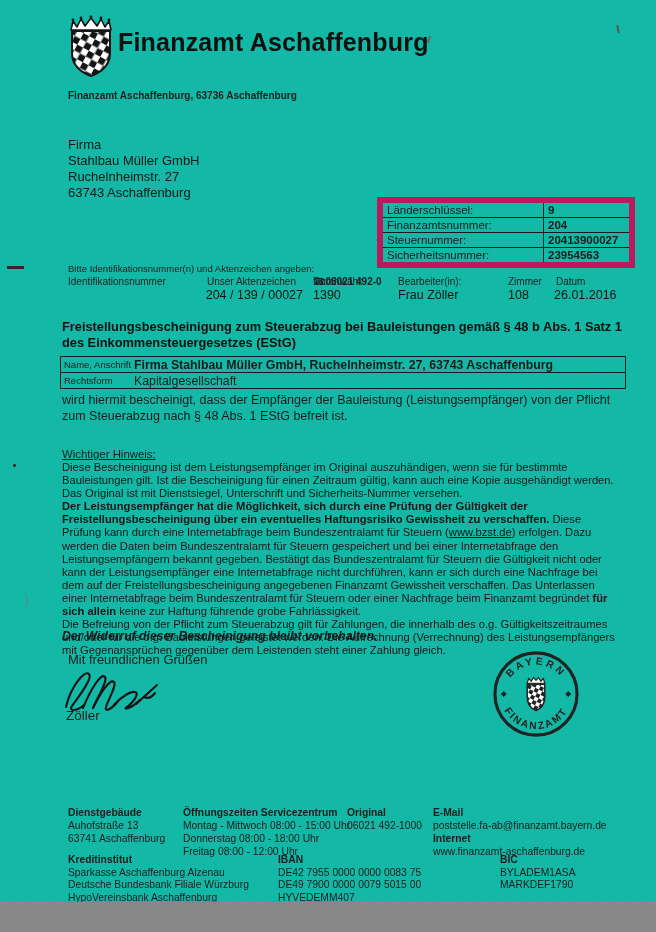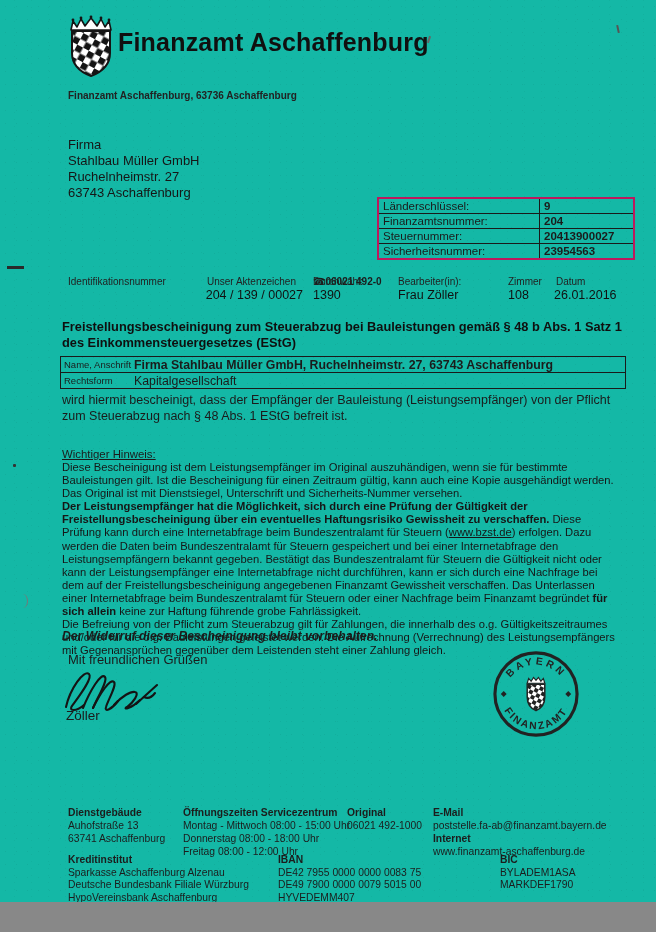--- a/index.html
+++ b/index.html
@@ -18,21 +18,21 @@
     background-position:0 0, 6px 4px;
   }
   .abs{position:absolute;}
   .b{font-weight:700;}
   
   .agency-title{left:118px;top:28px;font-size:25px;font-weight:700;letter-spacing:.2px;color:#101010;}
   .sender-line{left:68px;top:90px;font-size:10px;font-weight:700;color:#222;}
   
   .recipient{left:68px;top:137px;font-size:13px;line-height:16px;color:#161616;}
   
-  .info-table{left:377px;top:197px;width:258px;border:2px solid #be185d;border-collapse:collapse;}
+  .info-table{left:377px;top:197px;width:258px;border:6px solid #be185d;border-collapse:collapse;}
   .info-table td{border:1.2px solid #1a1a1a;font-size:11.5px;padding:0 4px;height:14px;line-height:13px;}
   .info-table td.lbl{width:152px;}
   .info-table td.val{font-weight:700;}
   
   .ref-note{left:68px;top:263px;font-size:9.5px;color:#222;}
   .ref-phone{left:313px;top:276px;font-size:10px;font-weight:700;}
   .ref-lbl{font-size:10px;color:#222;top:276px;}
   .ref-val{font-size:12.5px;top:288px;color:#111;}
   
   .subject{left:62px;top:319px;width:568px;font-size:12.8px;font-weight:700;line-height:15.5px;color:#0f0f0f;}
@@ -118,20 +118,21 @@
       <td class="lbl">Steuernummer:</td>
       <td class="val">20413900027</td>
     </tr>
     <tr>
       <td class="lbl">Sicherheitsnummer:</td>
       <td class="val">23954563</td>
     </tr>
   </tbody>
     </table>
 
+  <div class="abs ref-note">Bitte Identifikationsnummer(n) und Aktenzeichen angeben:</div>
   <div class="abs ref-phone">☎06021 492-0</div>
   <div class="abs ref-lbl" style="left:68px;">Identifikationsnummer</div>
   <div class="abs ref-lbl" style="left:207px;">Unser Aktenzeichen</div>
   <div class="abs ref-lbl" style="left:313px;">Durchwahl:</div>
   <div class="abs ref-lbl" style="left:398px;">Bearbeiter(in):</div>
   <div class="abs ref-lbl" style="left:508px;">Zimmer</div>
   <div class="abs ref-lbl" style="left:556px;">Datum</div>
   <div class="abs ref-val" style="left:205px;width:98px;text-align:right;">204 / 139 / 00027</div>
   <div class="abs ref-val" style="left:313px;">1390</div>
   <div class="abs ref-val" style="left:398px;">Frau Zöller</div>

